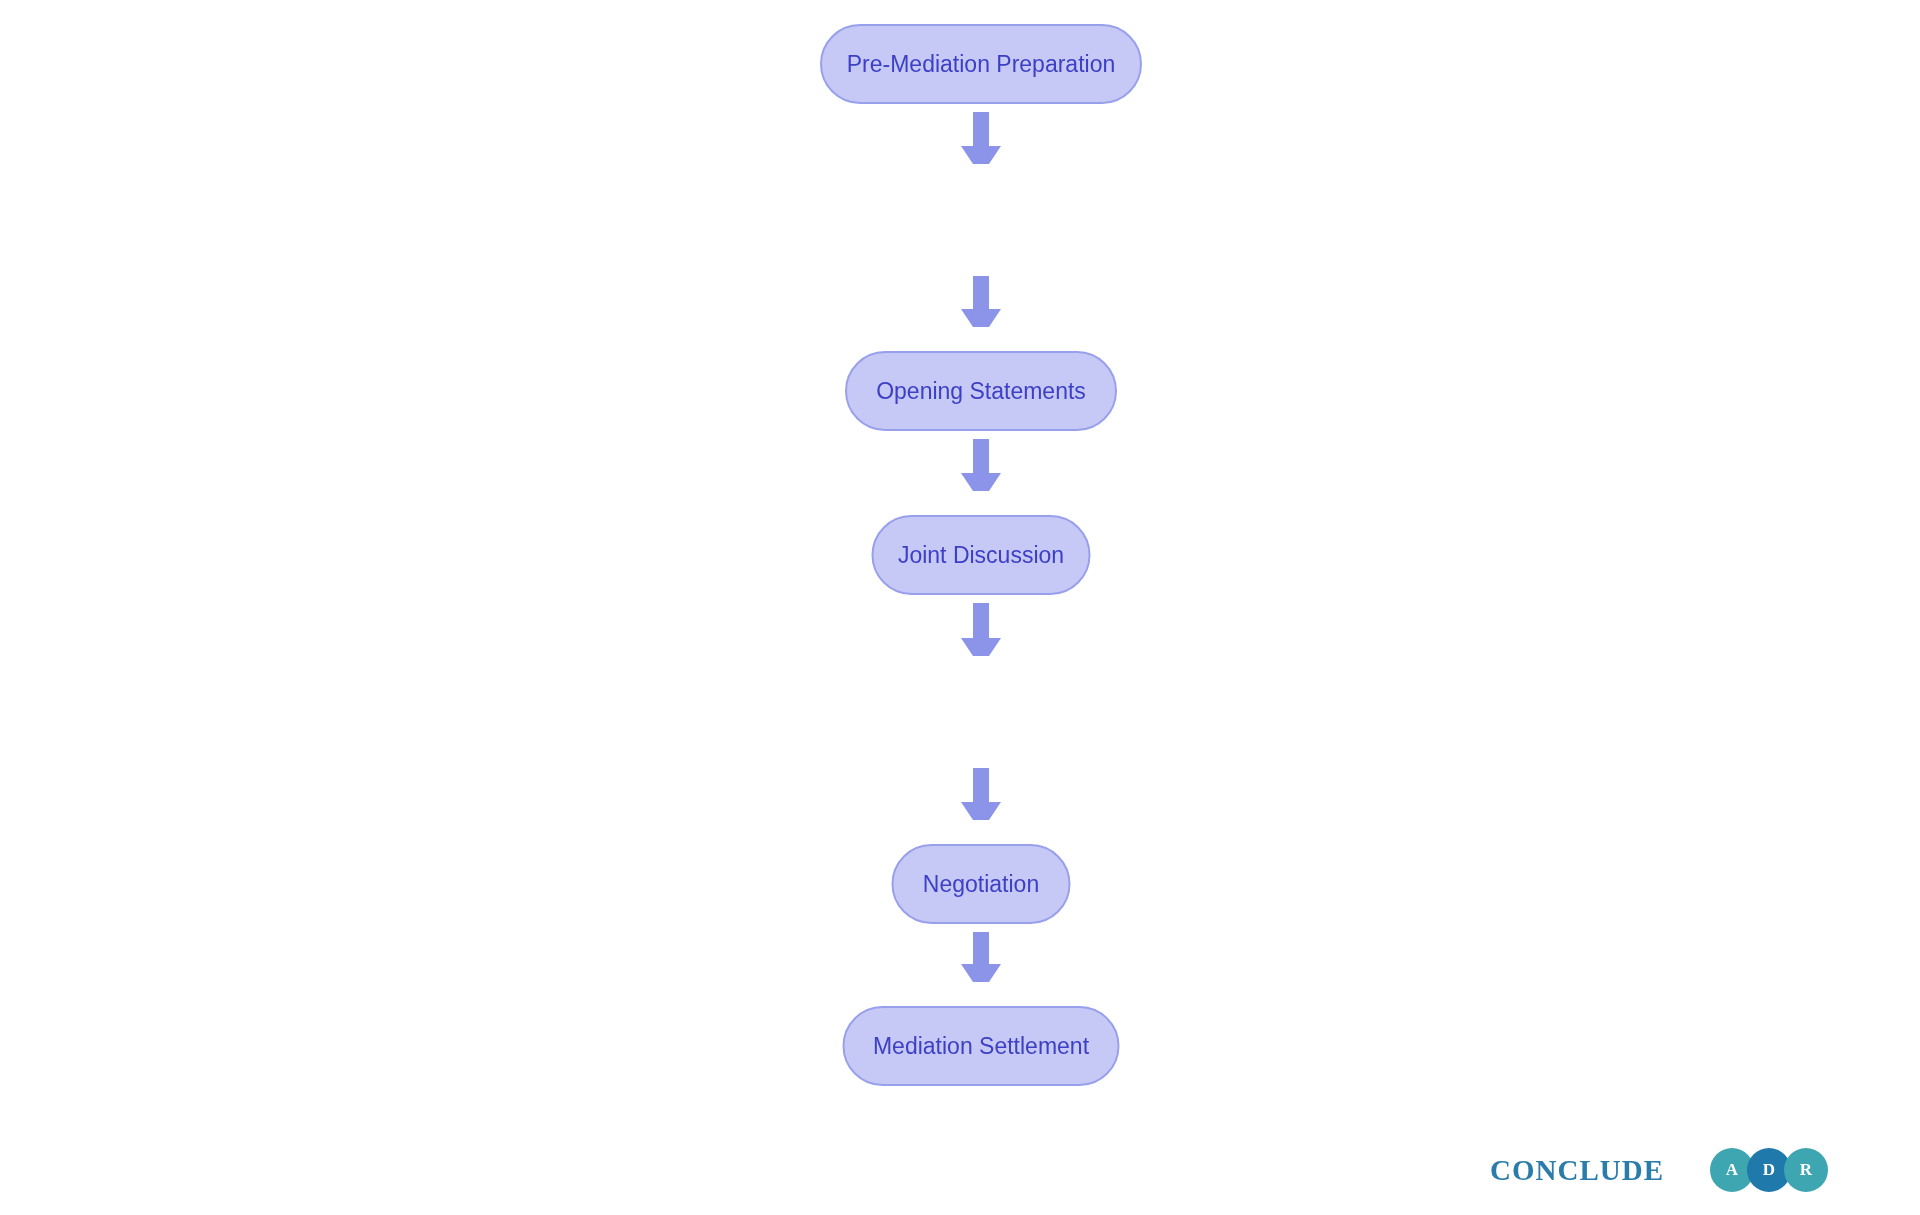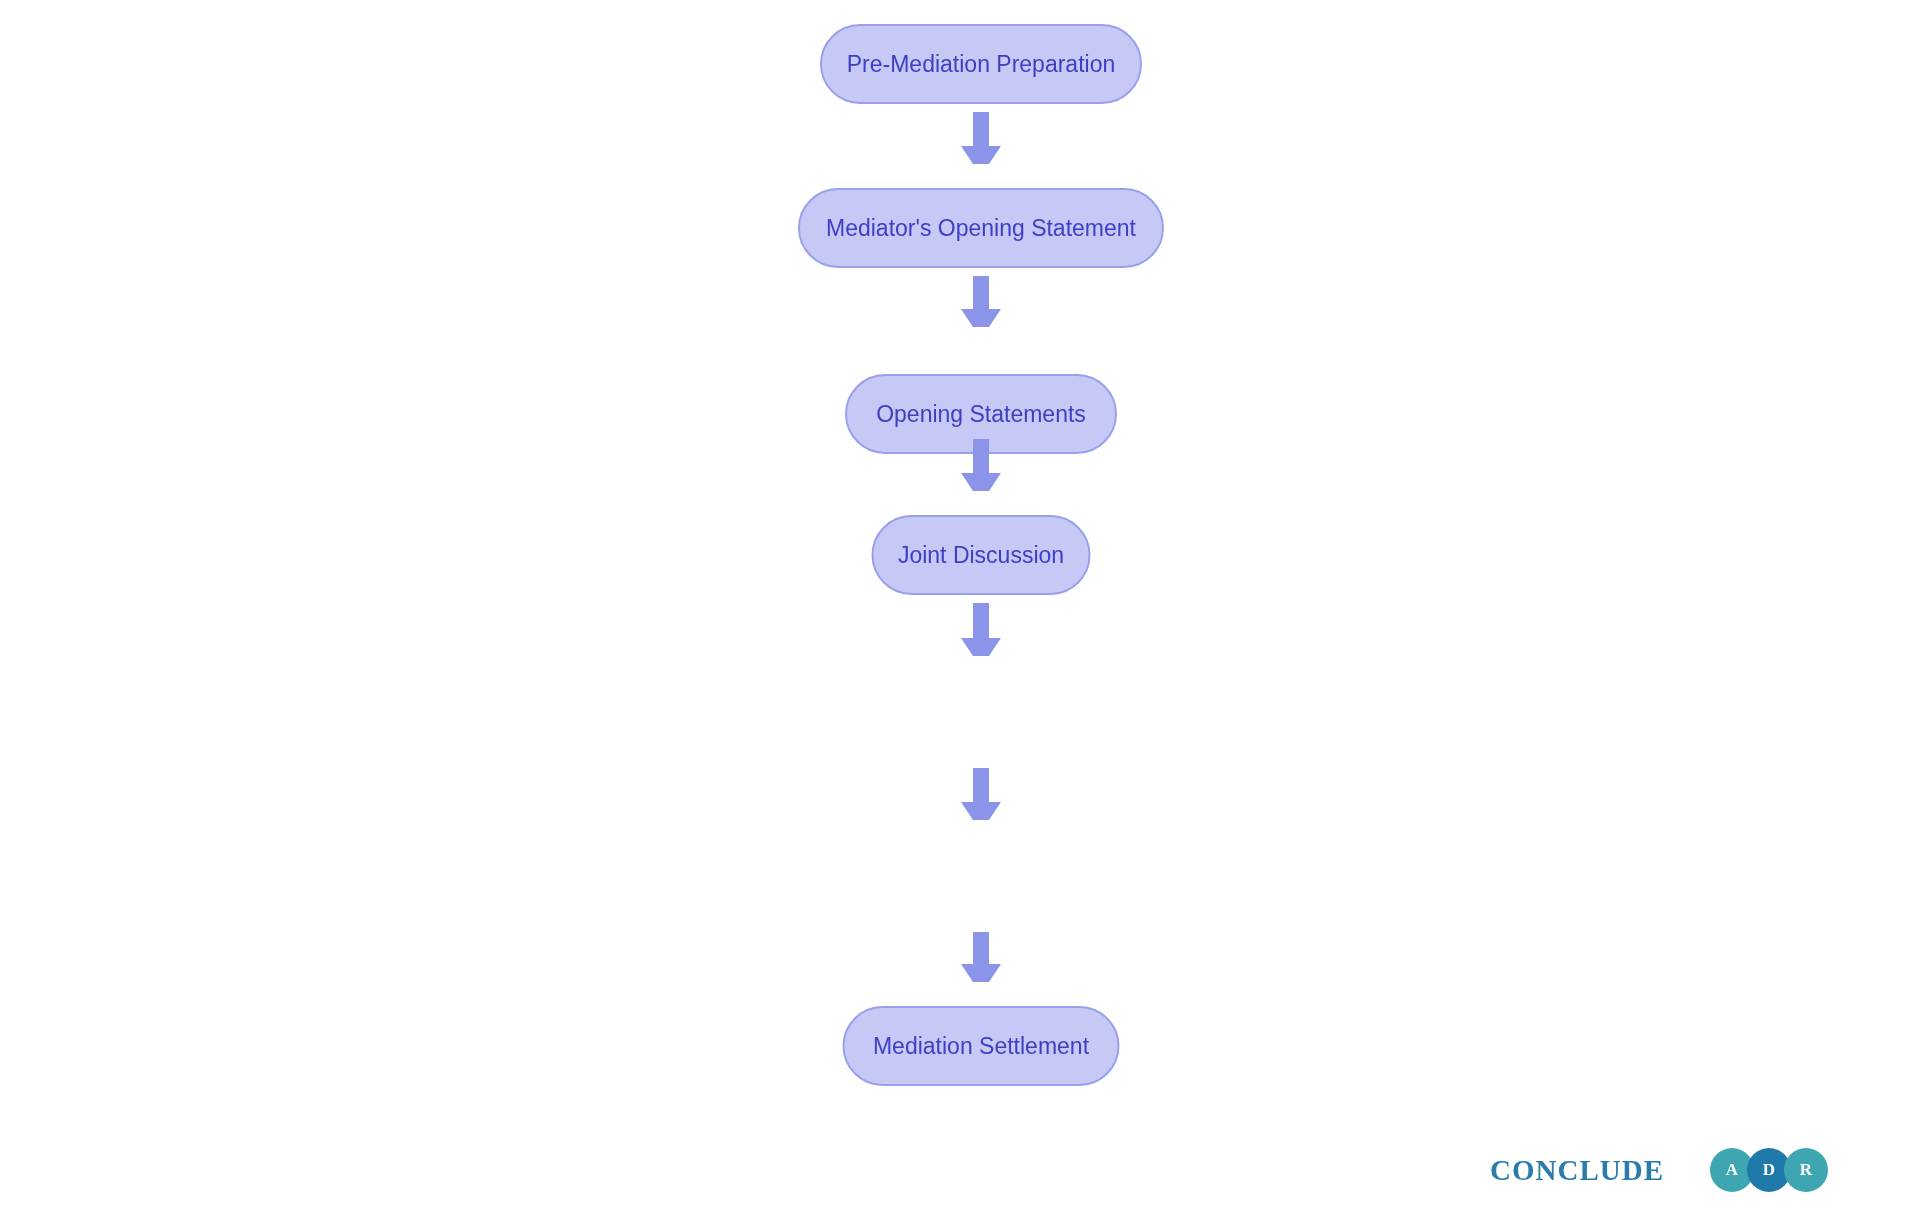--- a/index.html
+++ b/index.html
@@ -29,21 +29,21 @@
     background:var(--node-fill);
     color:var(--node-text);
     display:flex;
     align-items:center;
     justify-content:center;
     font-size:23px;
     white-space:nowrap;
   }
   .n1{top:16px;width:322px;}
   .n2{top:180px;width:366px;}
-  .n3{top:343px;width:272px;margin-top:23px;}
+  .n3{top:343px;width:272px;}
   .n4{top:507px;width:219px;}
   .n5{top:672px;width:234px;}
   .n6{top:836px;width:179px;}
   .n7{top:998px;width:277px;}
 
   .arrow{
     position:absolute;
     left:973px;
     transform:translateX(-50%);
     display:flex;
@@ -102,23 +102,20 @@
 
   <div class="node n1">
     <span>Pre-Mediation Preparation</span>
   </div>
 
   <div class="arrow a1">
     <div class="line"></div>
     <div class="head"></div>
   </div>
 
-  <div class="node n2">
-    <span>Mediator's Opening Statement</span>
-  </div>
 
   <div class="arrow a2">
     <div class="line"></div>
     <div class="head"></div>
   </div>
 
   <div class="node n3">
     <span>Opening Statements</span>
   </div>
 
@@ -135,20 +132,23 @@
     <div class="line"></div>
     <div class="head"></div>
   </div>
 
 
   <div class="arrow a5">
     <div class="line"></div>
     <div class="head"></div>
   </div>
 
+  <div class="node n6">
+    <span>Negotiation</span>
+  </div>
 
   <div class="arrow a6">
     <div class="line"></div>
     <div class="head"></div>
   </div>
 
   <div class="node n7">
     <span>Mediation Settlement</span>
   </div>
 

